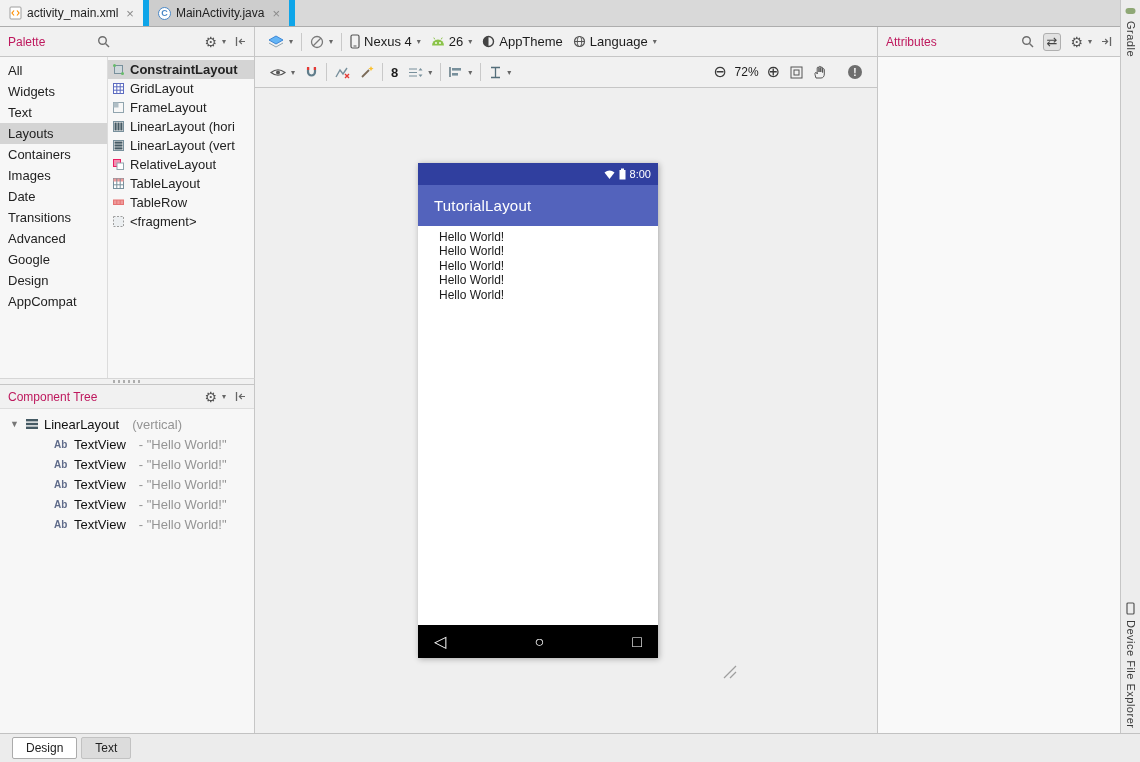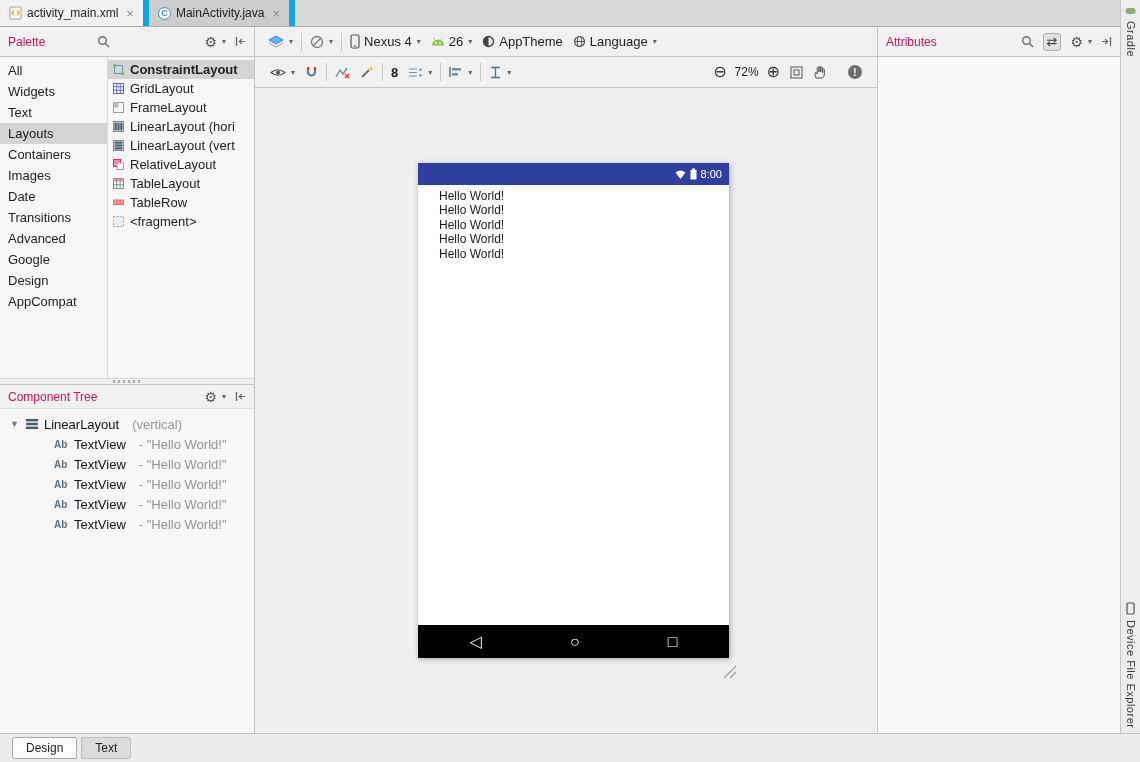--- a/index.html
+++ b/index.html
@@ -85,21 +85,21 @@
   .trow.root { padding-left:10px; }
   .trow.child { padding-left:54px; }
   .twisty { font-size:9px; color:#777; width:10px; }
   .tlabel { color:#111; }
   .tsuffix { color:#949494;margin-left:8px; }
   .ab { font-size:10px; font-weight:bold; color:#5F6B8A; width:15px; }
 
   
   .canvas { position:absolute; top:88px; left:255px; width:623px; height:645px; background:#EFEFEF;
             border-right:1px solid #C6C6C6; }
-  .phone { position:absolute; left:163px; top:75px; width:311px; height:495px; display:flex;
+  .phone { position:absolute; left:163px; top:75px; width:240px; height:495px; display:flex;
            flex-direction:column; box-shadow:1px 1px 6px rgba(0,0,0,0.30); }
   .statusbar { height:22px; background:#303F9F; display:flex; align-items:center; justify-content:flex-end;
                gap:4px; padding-right:7px; color:#fff; font-size:11px; }
   .appbar { height:41px; background:#5363BC; color:#fff; display:flex; align-items:center;
             padding-left:16px; font-size:15px; font-weight:500; letter-spacing:0.2px; }
   .pcontent { flex:1; background:#FFF; padding:4px 0 0 4px; }
   .hello { font-size:12px; line-height:14.4px; color:#1A1A1A;margin-left:17px; }
   .pnavbar { height:33px; background:#000; color:#fff; display:flex; align-items:center;
              justify-content:center; gap:88px; font-size:16px; }
   .resize-handle { position:absolute; left:465px; top:574px; }
@@ -541,20 +541,23 @@
             </svg>
         </span>
         <span>
           <svg width="7" height="12">
               <rect x="2" y="0.5" width="3" height="1.5" fill="#fff"></rect>
               <rect x="0.5" y="2" width="6" height="9.5" fill="#fff"></rect>
             </svg>
         </span>
         <span>8:00</span>
       </div>
+      <div class="appbar">
+        <span>TutorialLayout</span>
+      </div>
       <div class="pcontent">
         <div class="hello">Hello World!</div>
         <div class="hello">Hello World!</div>
         <div class="hello">Hello World!</div>
         <div class="hello">Hello World!</div>
         <div class="hello">Hello World!</div>
       </div>
       <div class="pnavbar">
         <span>◁</span>
         <span>○</span>

